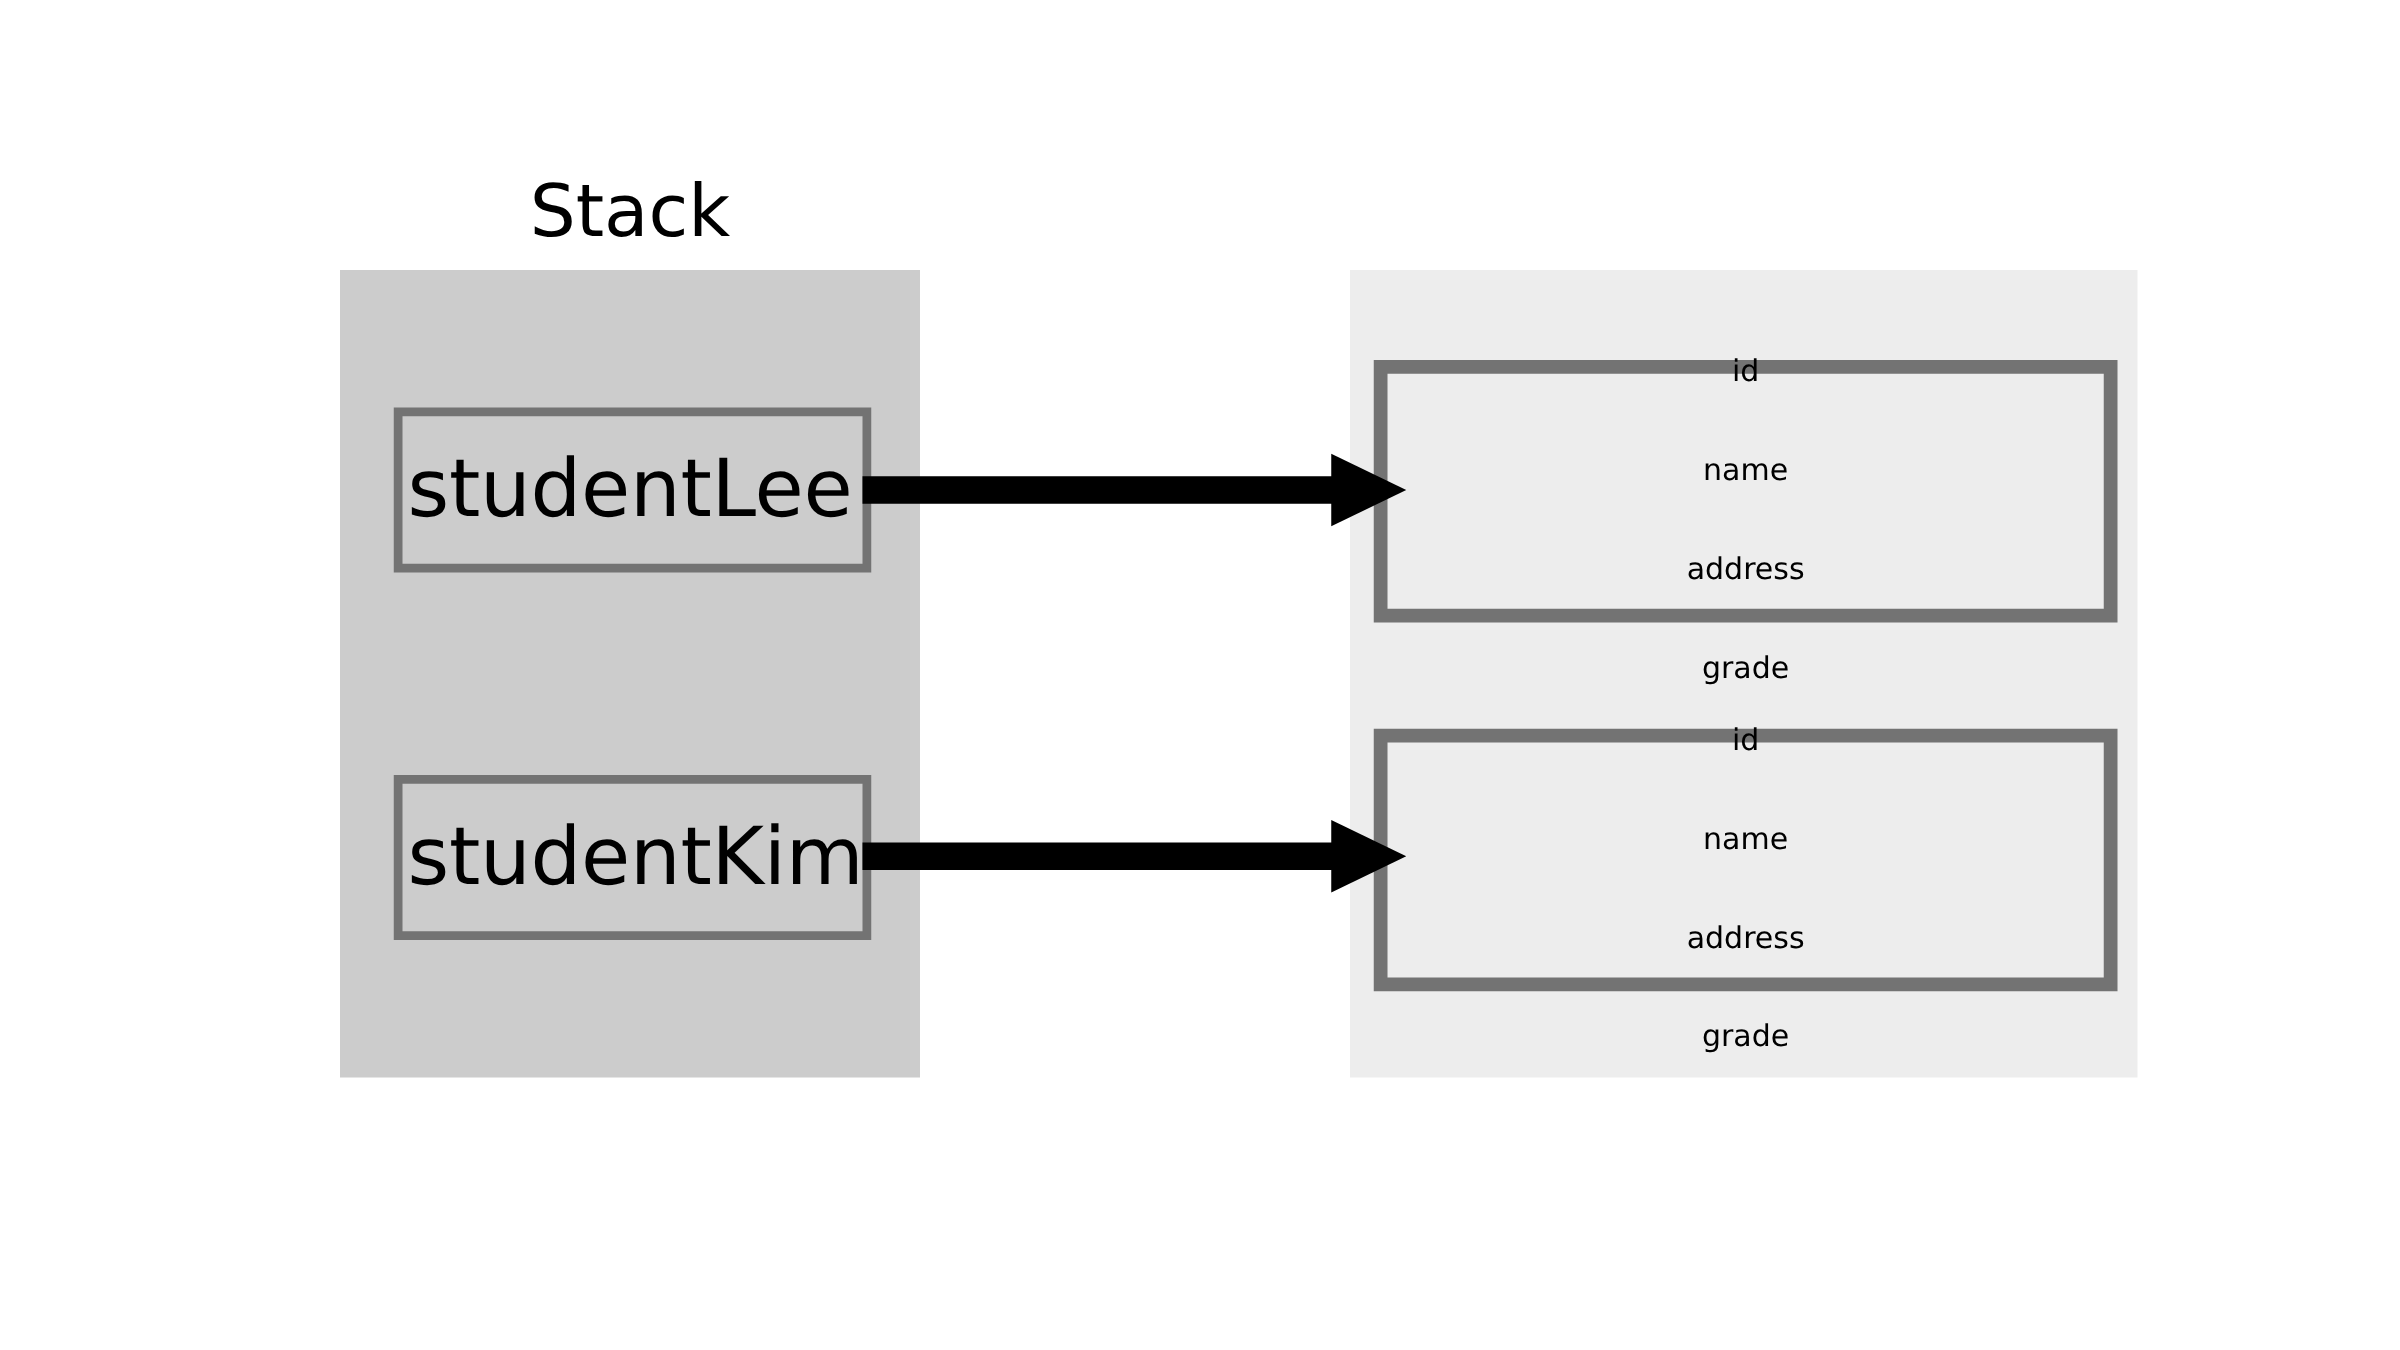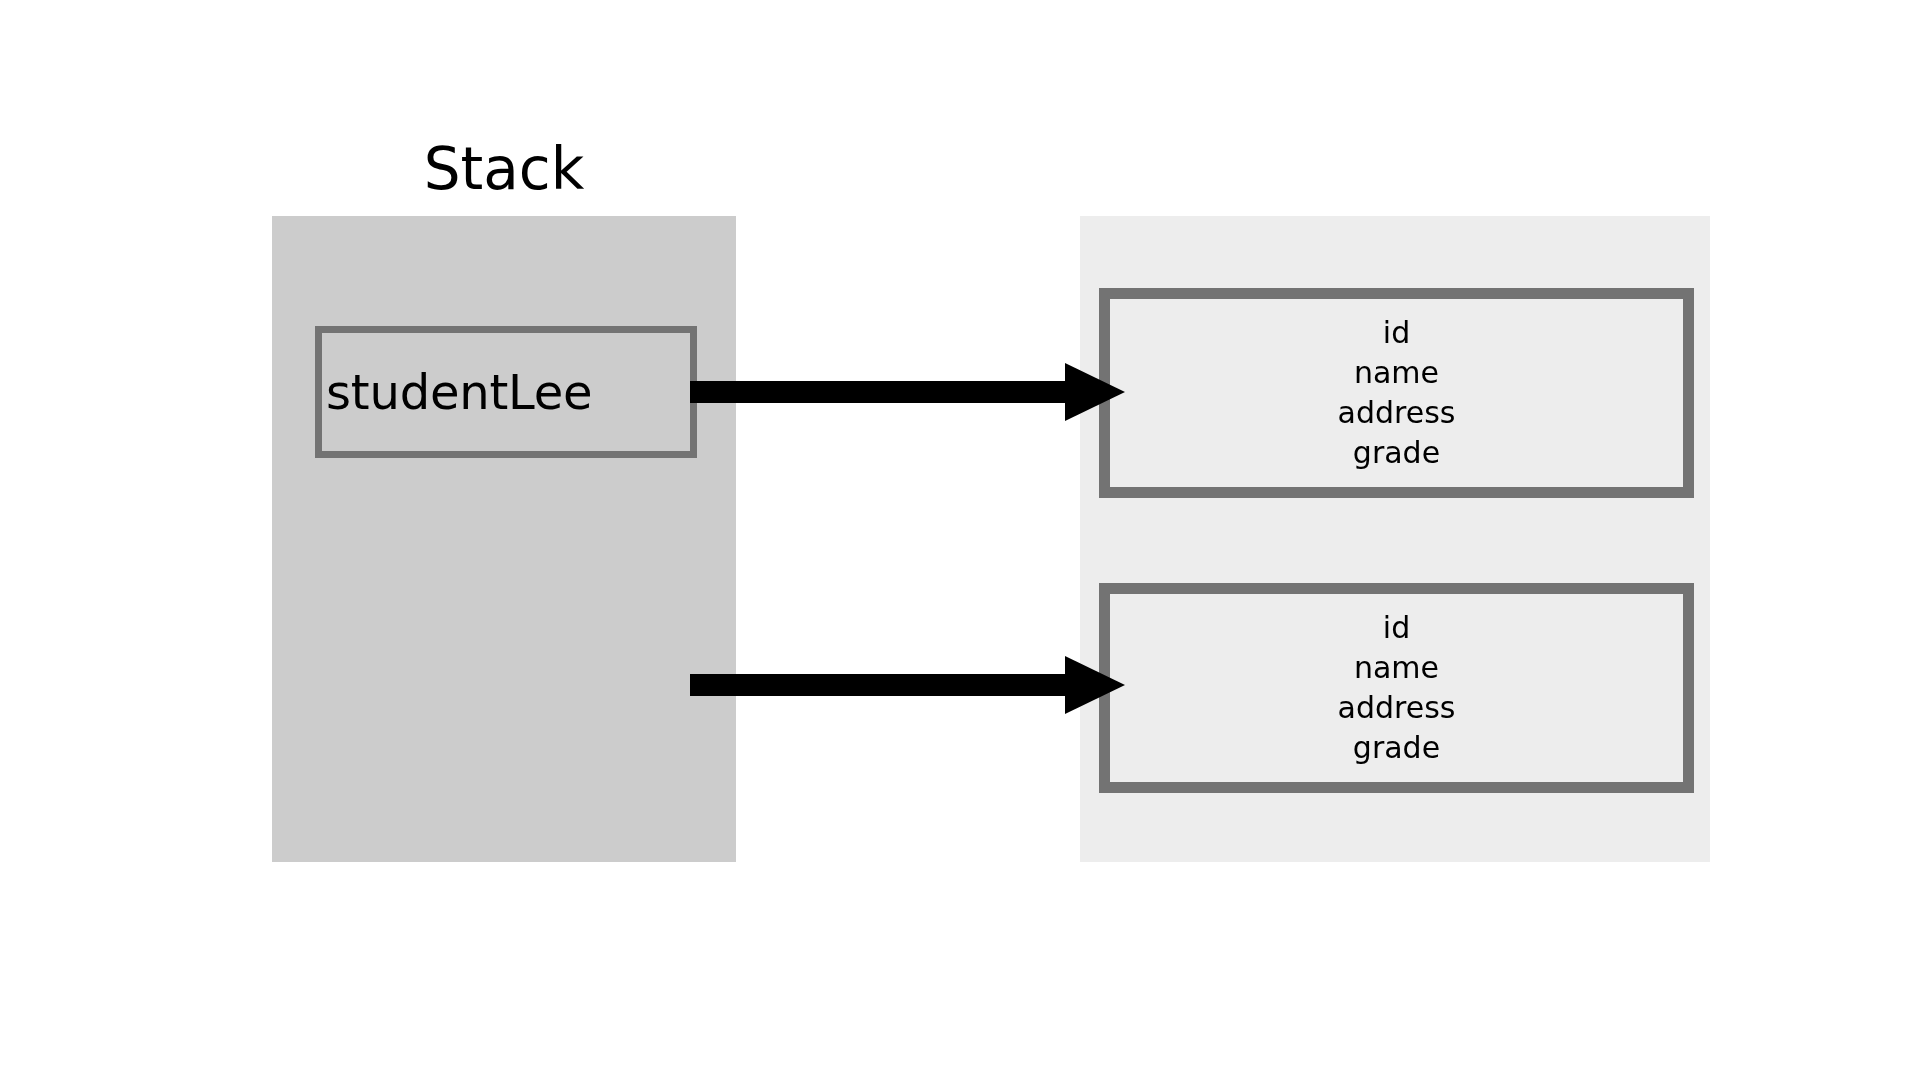--- a/index.html
+++ b/index.html
@@ -70,21 +70,21 @@
     height: 132px;
     box-sizing: border-box;
     border: 7px solid #737373;
     background: #cccccc;
     display: flex;
     align-items: center;
     justify-content: flex-start;
     overflow: visible;
   }
   .stack-var-label {
-    font-size: 48px;
+    font-size: 64px;
     line-height: 1;
     white-space: nowrap;
     color: #000000;
     padding-left: 4px;
     letter-spacing: -0.2px;
   }
   #stack-var-0 { top: 326px; }
   #stack-var-1 { top: 620px; }
 
   
@@ -97,25 +97,26 @@
     border: 11px solid #737373;
     background: #ededed;
     display: flex;
     flex-direction: column;
     align-items: center;
     justify-content: center;
   }
   #heap-object-0 { top: 288px; }
   #heap-object-1 { top: 583px; }
   .heap-field {
-    font-size: 30px;
+    font-size: 24px;
     line-height: 1.33;
     color: #000000;
     text-align: right;
     white-space: nowrap;
+    margin-top: 47px;
   }
 
   
   #arrow-layer {
     position: absolute;
     left: 0;
     top: 0;
     width: 1920px;
     height: 1080px;
     pointer-events: none;
@@ -129,20 +130,23 @@
   <div class="region-title" id="stack-title">Stack</div>
 
   <div class="region-panel" id="stack-panel"></div>
 
   <div class="region-panel" id="heap-panel"></div>
 
   <div class="stack-var" id="stack-var-0">
     <span class="stack-var-label">studentLee</span>
   </div>
 
+  <div class="stack-var" id="stack-var-1">
+    <span class="stack-var-label">studentKim</span>
+  </div>
 
   <div class="heap-object" id="heap-object-0">
     <div class="heap-field">id</div>
     <div class="heap-field">name</div>
     <div class="heap-field">address</div>
     <div class="heap-field">grade</div>
   </div>
 
   <div class="heap-object" id="heap-object-1">
     <div class="heap-field">id</div>

